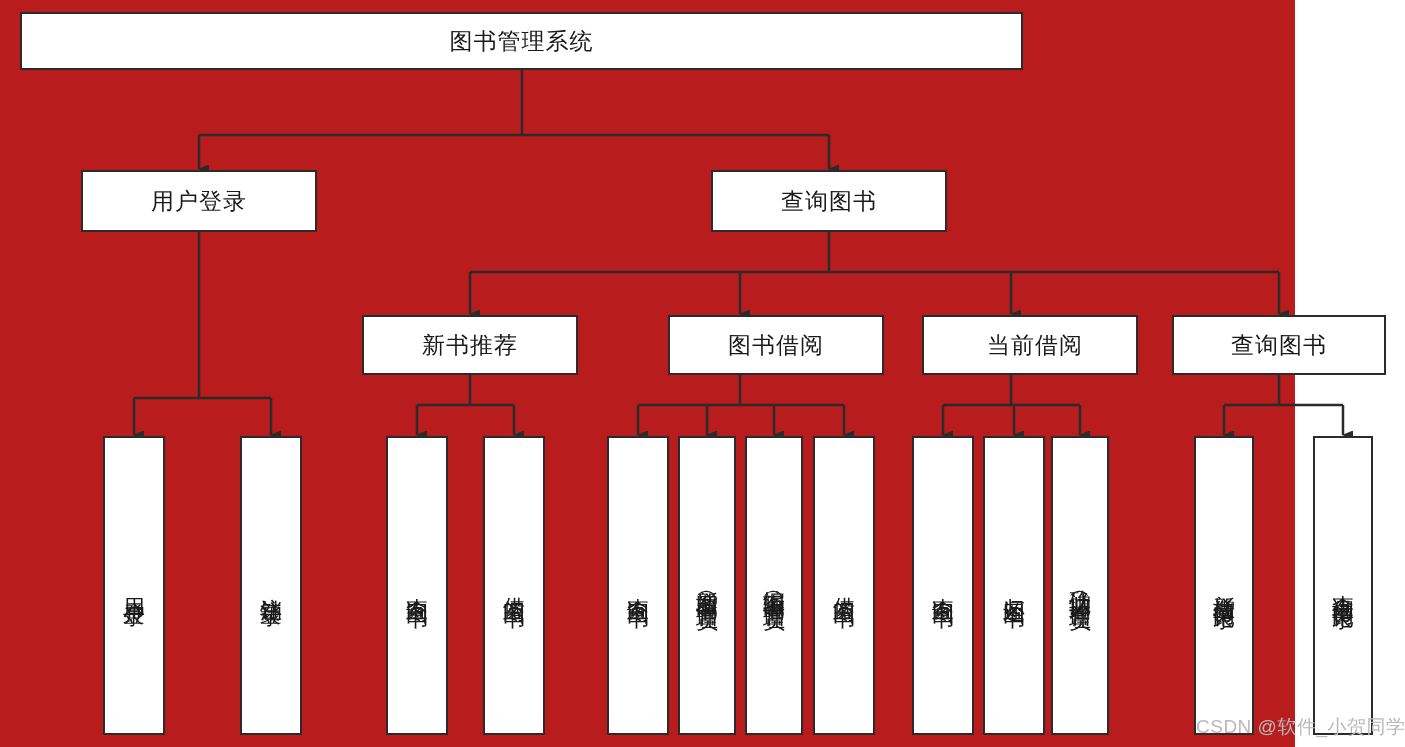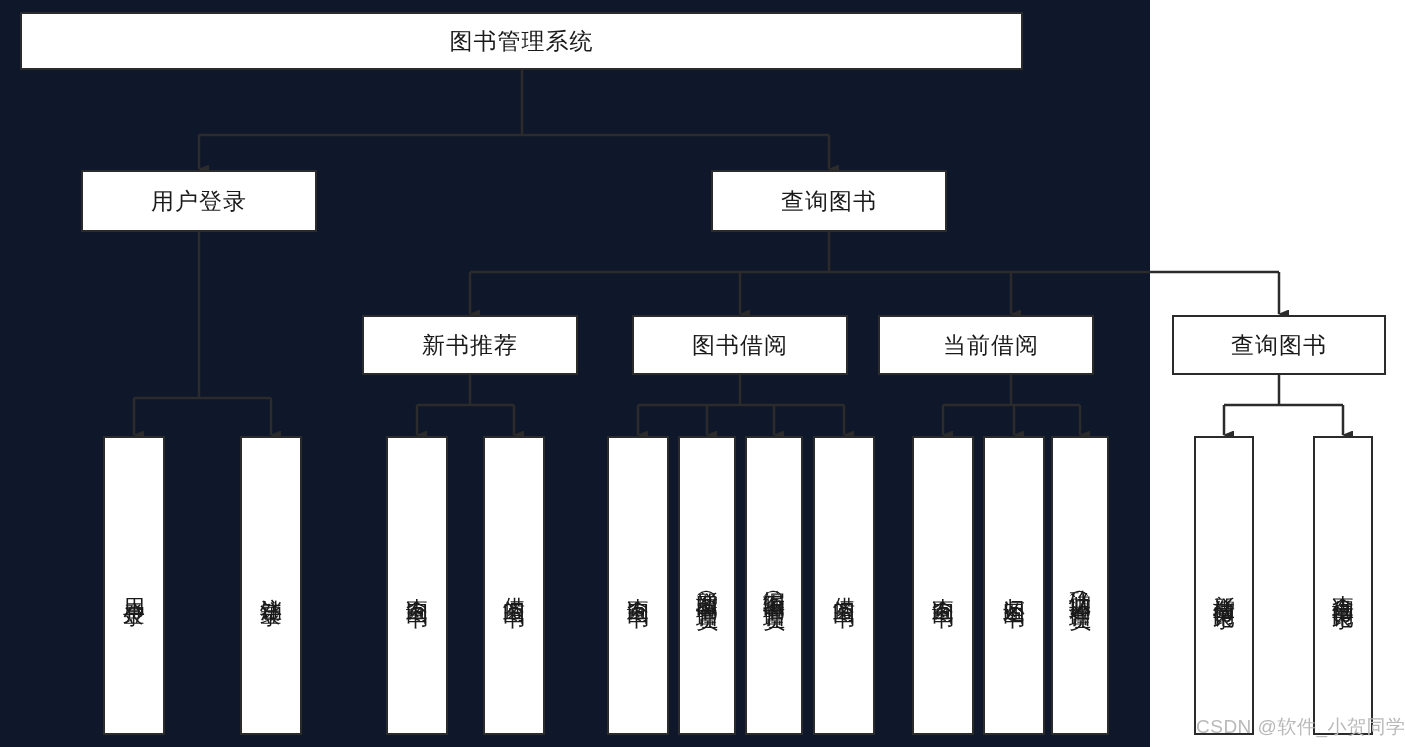--- a/index.html
+++ b/index.html
@@ -8,23 +8,23 @@
     background: #ffffff;
   }
   body {
     width: 1405px;
     height: 747px;
     font-family: "Liberation Sans", "DejaVu Sans", sans-serif;
     overflow: hidden;
   }
   #diagram-root {
     position: relative;
-    width: 1150px;
+    width: 1295px;
     height: 747px;
-    background: #0f172a;
+    background: #b91c1c;
   }
   svg.edges {
     position: absolute;
     left: 0;
     top: 0;
     width: 1405px;
     height: 747px;
     pointer-events: none;
   }
   .node {
@@ -116,24 +116,24 @@
       </div>
       <div class="node horizontal" style="left: 81px; top: 170px; width: 236px; height: 62px; border-color: rgb(43, 43, 43); background: rgb(255, 255, 255);">
         <span class="label" style="color: rgb(26, 26, 26);">用户登录</span>
       </div>
       <div class="node horizontal" style="left: 711px; top: 170px; width: 236px; height: 62px; border-color: rgb(43, 43, 43); background: rgb(255, 255, 255);">
         <span class="label" style="color: rgb(26, 26, 26);">查询图书</span>
       </div>
       <div class="node horizontal" style="left: 362px; top: 315px; width: 216px; height: 60px; border-color: rgb(43, 43, 43); background: rgb(255, 255, 255);">
         <span class="label" style="color: rgb(26, 26, 26);">新书推荐</span>
       </div>
-      <div class="node horizontal" style="left: 632px; top: 315px; width: 216px; height: 60px; border-color: rgb(43, 43, 43); background: rgb(255, 255, 255);">
+      <div class="node horizontal" style="left: 668px; top: 315px; width: 216px; height: 60px; border-color: rgb(43, 43, 43); background: rgb(255, 255, 255);">
         <span class="label" style="color: rgb(26, 26, 26);">图书借阅</span>
       </div>
-      <div class="node horizontal" style="left: 878px; top: 315px; width: 216px; height: 60px; border-color: rgb(43, 43, 43); background: rgb(255, 255, 255); padding-left: 10px;">
+      <div class="node horizontal" style="left: 922px; top: 315px; width: 216px; height: 60px; border-color: rgb(43, 43, 43); background: rgb(255, 255, 255); padding-left: 10px;">
         <span class="label" style="color: rgb(26, 26, 26);">当前借阅</span>
       </div>
       <div class="node horizontal" style="left: 1172px; top: 315px; width: 214px; height: 60px; border-color: rgb(43, 43, 43); background: rgb(255, 255, 255);">
         <span class="label" style="color: rgb(26, 26, 26);">查询图书</span>
       </div>
       <div class="node vertical" style="left: 103px; top: 436px; width: 62px; height: 299px; border-color: rgb(43, 43, 43); background: rgb(255, 255, 255);">
         <span class="label" style="color: rgb(26, 26, 26);">用户登录</span>
       </div>
       <div class="node vertical" style="left: 240px; top: 436px; width: 62px; height: 299px; border-color: rgb(43, 43, 43); background: rgb(255, 255, 255);">
         <span class="label" style="color: rgb(26, 26, 26);">注销登录</span>

